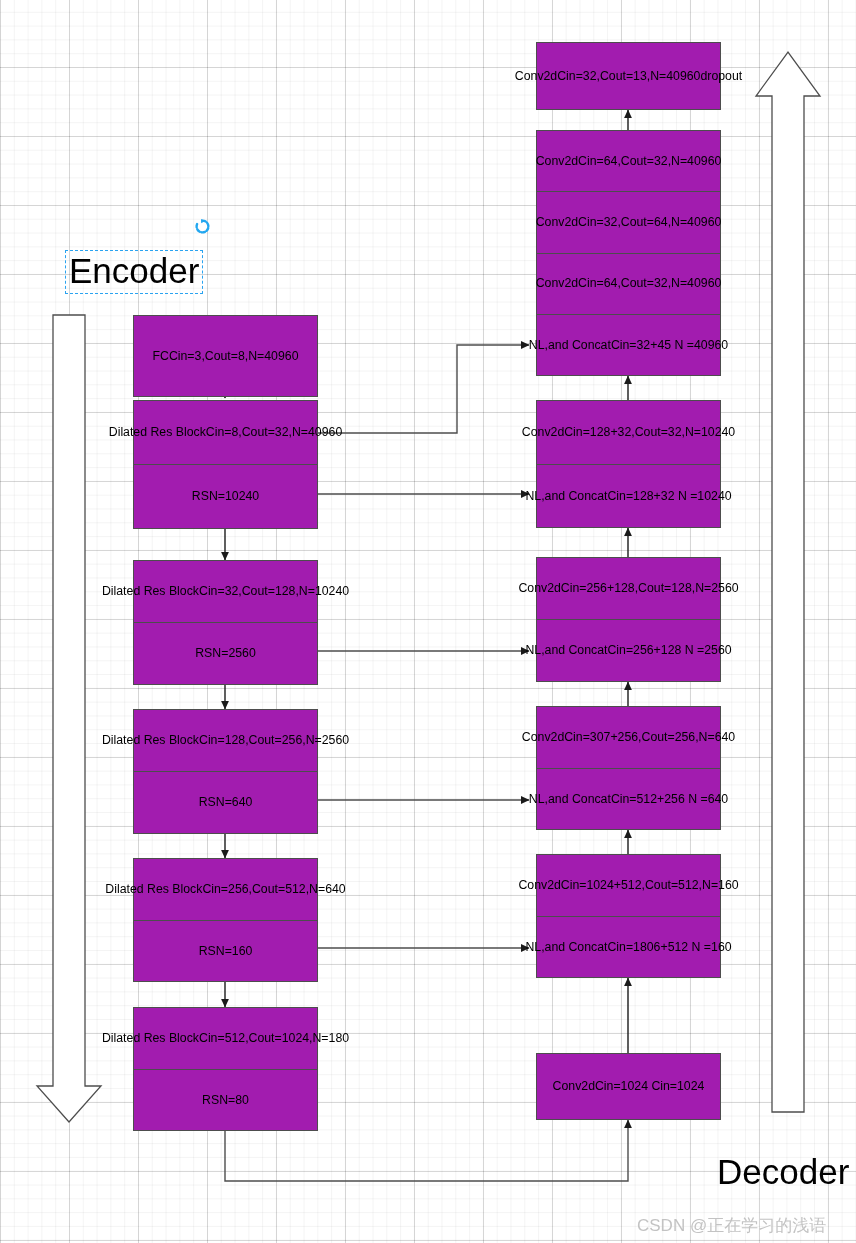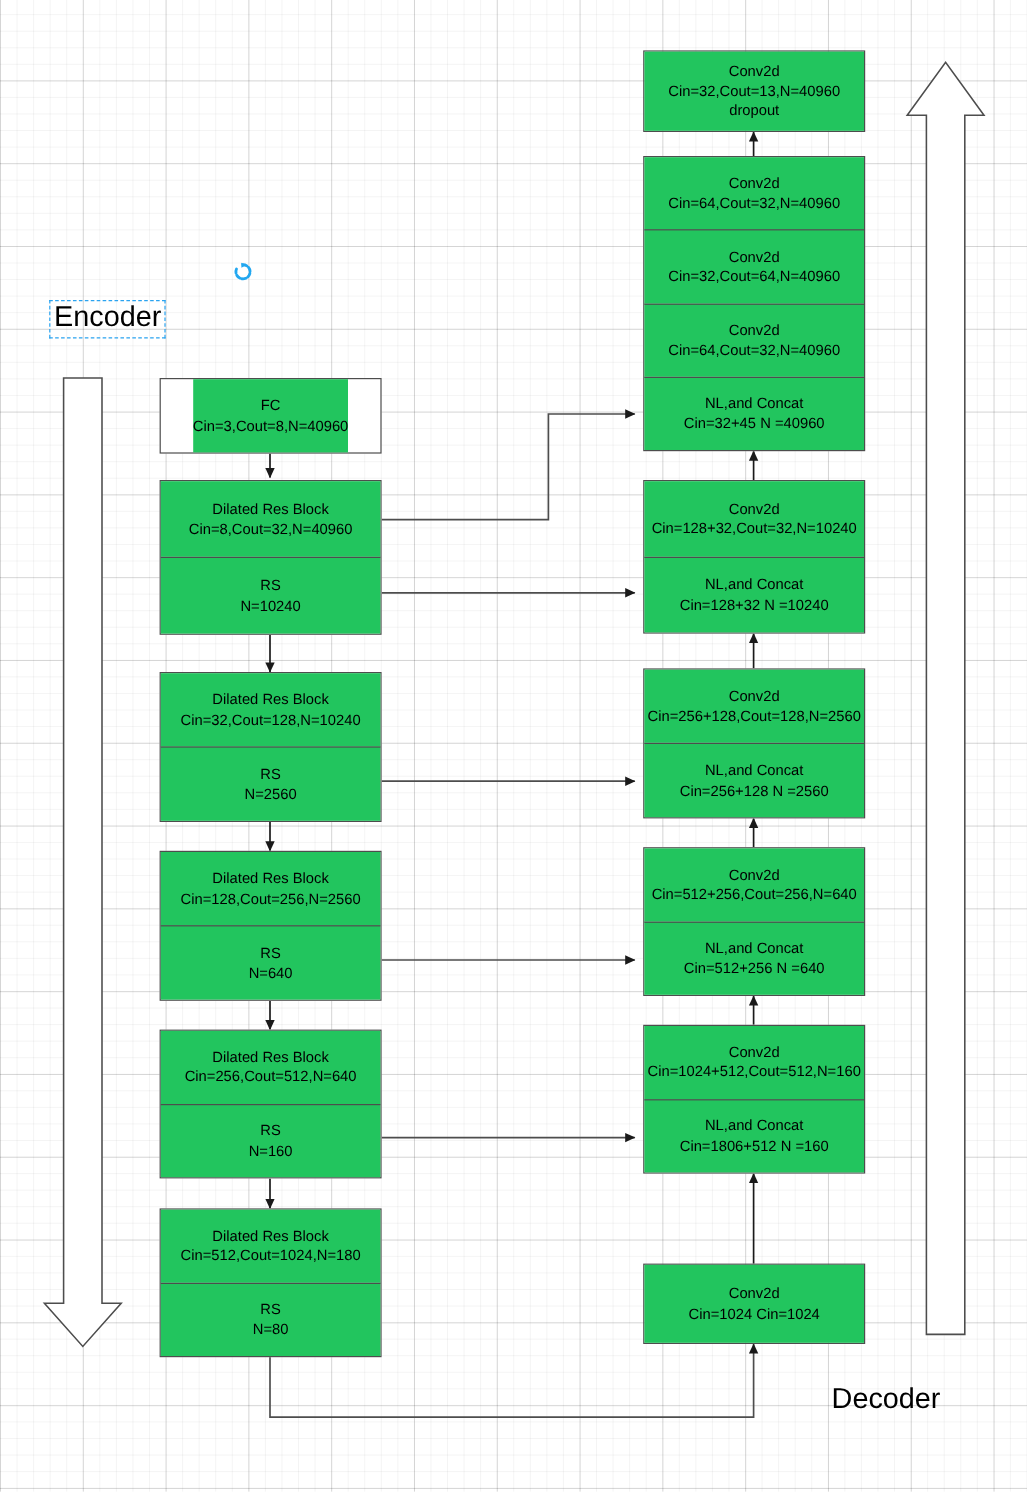--- a/index.html
+++ b/index.html
@@ -27,37 +27,37 @@
     box-sizing:border-box;
     border:1.4px solid #4d4d4d;
     background:#ffffff;
     display:flex;
     flex-direction:column;
   }
   .stack > .cell{
     box-sizing:border-box;
     flex:1 1 auto;
     display:flex;
-    flex-direction:column;
     align-items:center;
     justify-content:center;
     text-align:center;
     color:#000;
     font-size:12.3px;
     line-height:16.5px;
     white-space:nowrap;
-    background:#22c55e;
+    background:#a21caf;
   }
   .stack > .cell + .cell{border-top:1.4px solid #4d4d4d;}
   .label-big{
     position:absolute;
-    font-size:24px;
+    font-size:35px;
     color:#000;
     letter-spacing:0px;
     white-space:nowrap;
+    margin-left:24px;
   }
   .selected{
     border:1.5px dashed #2aa3f0;
     padding:0px 3px 2px 3px;
     box-sizing:border-box;
   }
   .rotate-handle{
     position:absolute;
     width:17px;height:17px;
   }
@@ -104,21 +104,21 @@
 
     <path d="M318,651 L529,651" fill="none" stroke="#4d4d4d" stroke-width="1.4" marker-end="url(#ah)"></path>
 
     <path d="M318,800 L529,800" fill="none" stroke="#4d4d4d" stroke-width="1.4" marker-end="url(#ah)"></path>
 
     <path d="M318,948 L529,948" fill="none" stroke="#4d4d4d" stroke-width="1.4" marker-end="url(#ah)"></path>
 
     <path d="M225,1130 L225,1181 L628,1181 L628,1120" fill="none" stroke="#4d4d4d" stroke-width="1.4" marker-end="url(#ah)"></path>
   </svg>
 
-  <div class="stack" style="left:133px;top:315px;width:185px;height:63px;align-items:center;">
+  <div class="stack" style="left:133px;top:315px;width:185px;height:82px;">
     <div class="cell">
       <span class="ln">FC</span>
       <span class="ln">Cin=3,Cout=8,N=40960</span>
     </div>
   </div>
 
   <div class="stack" style="left:133px;top:400px;width:185px;height:129px;">
     <div class="cell">
       <span class="ln">Dilated Res Block</span>
       <span class="ln">Cin=8,Cout=32,N=40960</span>
@@ -218,21 +218,21 @@
     </div>
     <div class="cell">
       <span class="ln">NL,and Concat</span>
       <span class="ln">Cin=256+128 N =2560</span>
     </div>
   </div>
 
   <div class="stack" style="left:536px;top:706px;width:185px;height:124px;">
     <div class="cell">
       <span class="ln">Conv2d</span>
-      <span class="ln">Cin=512+256,Cout=256,N=640</span>
+      <span class="ln">Cin=307+256,Cout=256,N=640</span>
     </div>
     <div class="cell">
       <span class="ln">NL,and Concat</span>
       <span class="ln">Cin=512+256 N =640</span>
     </div>
   </div>
 
   <div class="stack" style="left:536px;top:854px;width:185px;height:124px;">
     <div class="cell">
       <span class="ln">Conv2d</span>
@@ -255,14 +255,15 @@
 
   <div class="rotate-handle" style="left:194px;top:218px;">
     <svg viewBox="0 0 17 17" width="17" height="17">
       <path d="M8.5,2.6 A5.9,5.9 0 1 1 3.6,5.2" fill="none" stroke="#22a7f0" stroke-width="2.4" stroke-linecap="round" stroke-dasharray="3.4 1.9"></path>
       <path d="M7.0,1.0 L11.2,2.9 L7.2,5.2 Z" fill="#22a7f0"></path>
     </svg>
   </div>
 
   <div class="label-big" style="left:693px;top:1152px;">Decoder</div>
 
+  <div class="watermark" style="left:637px;top:1214px;">CSDN @正在学习的浅语</div>
 
 </div>
 
 </body></html>

